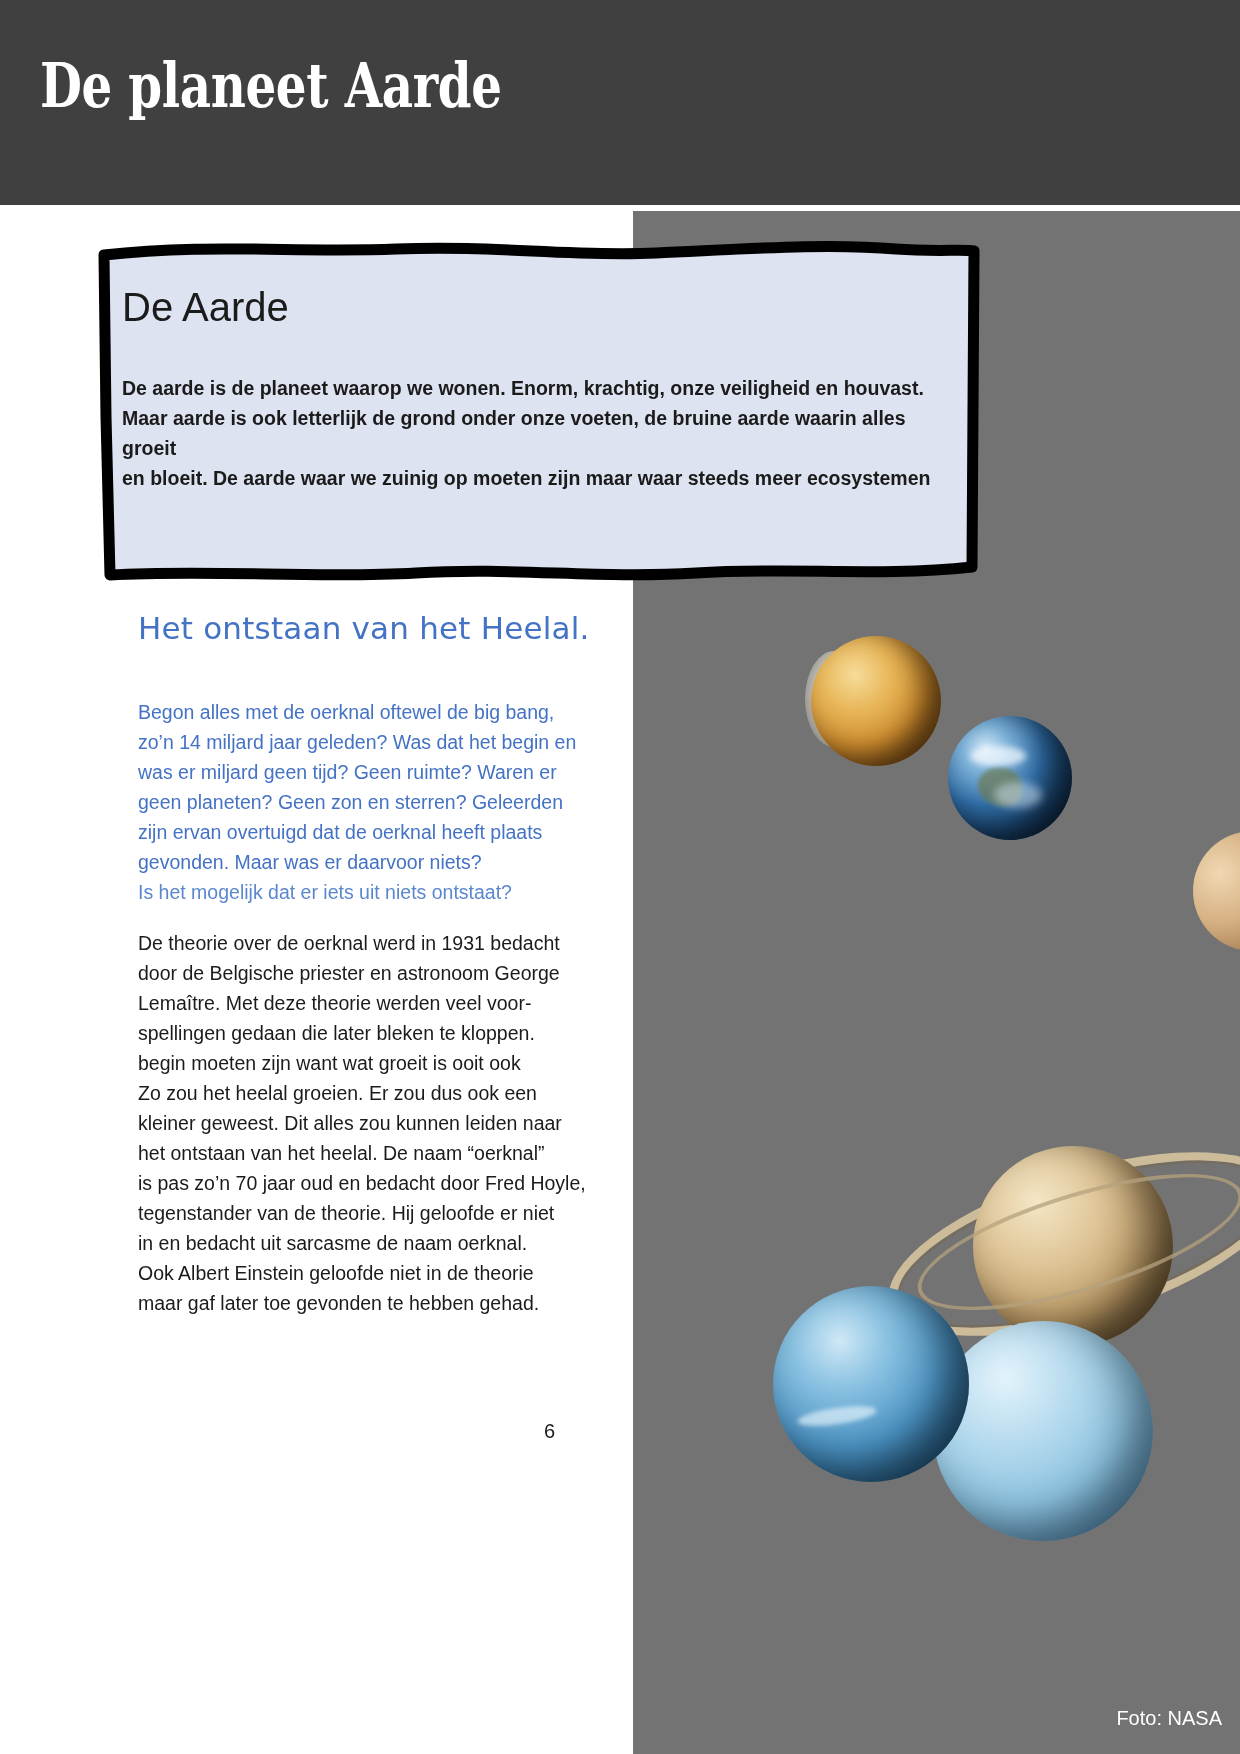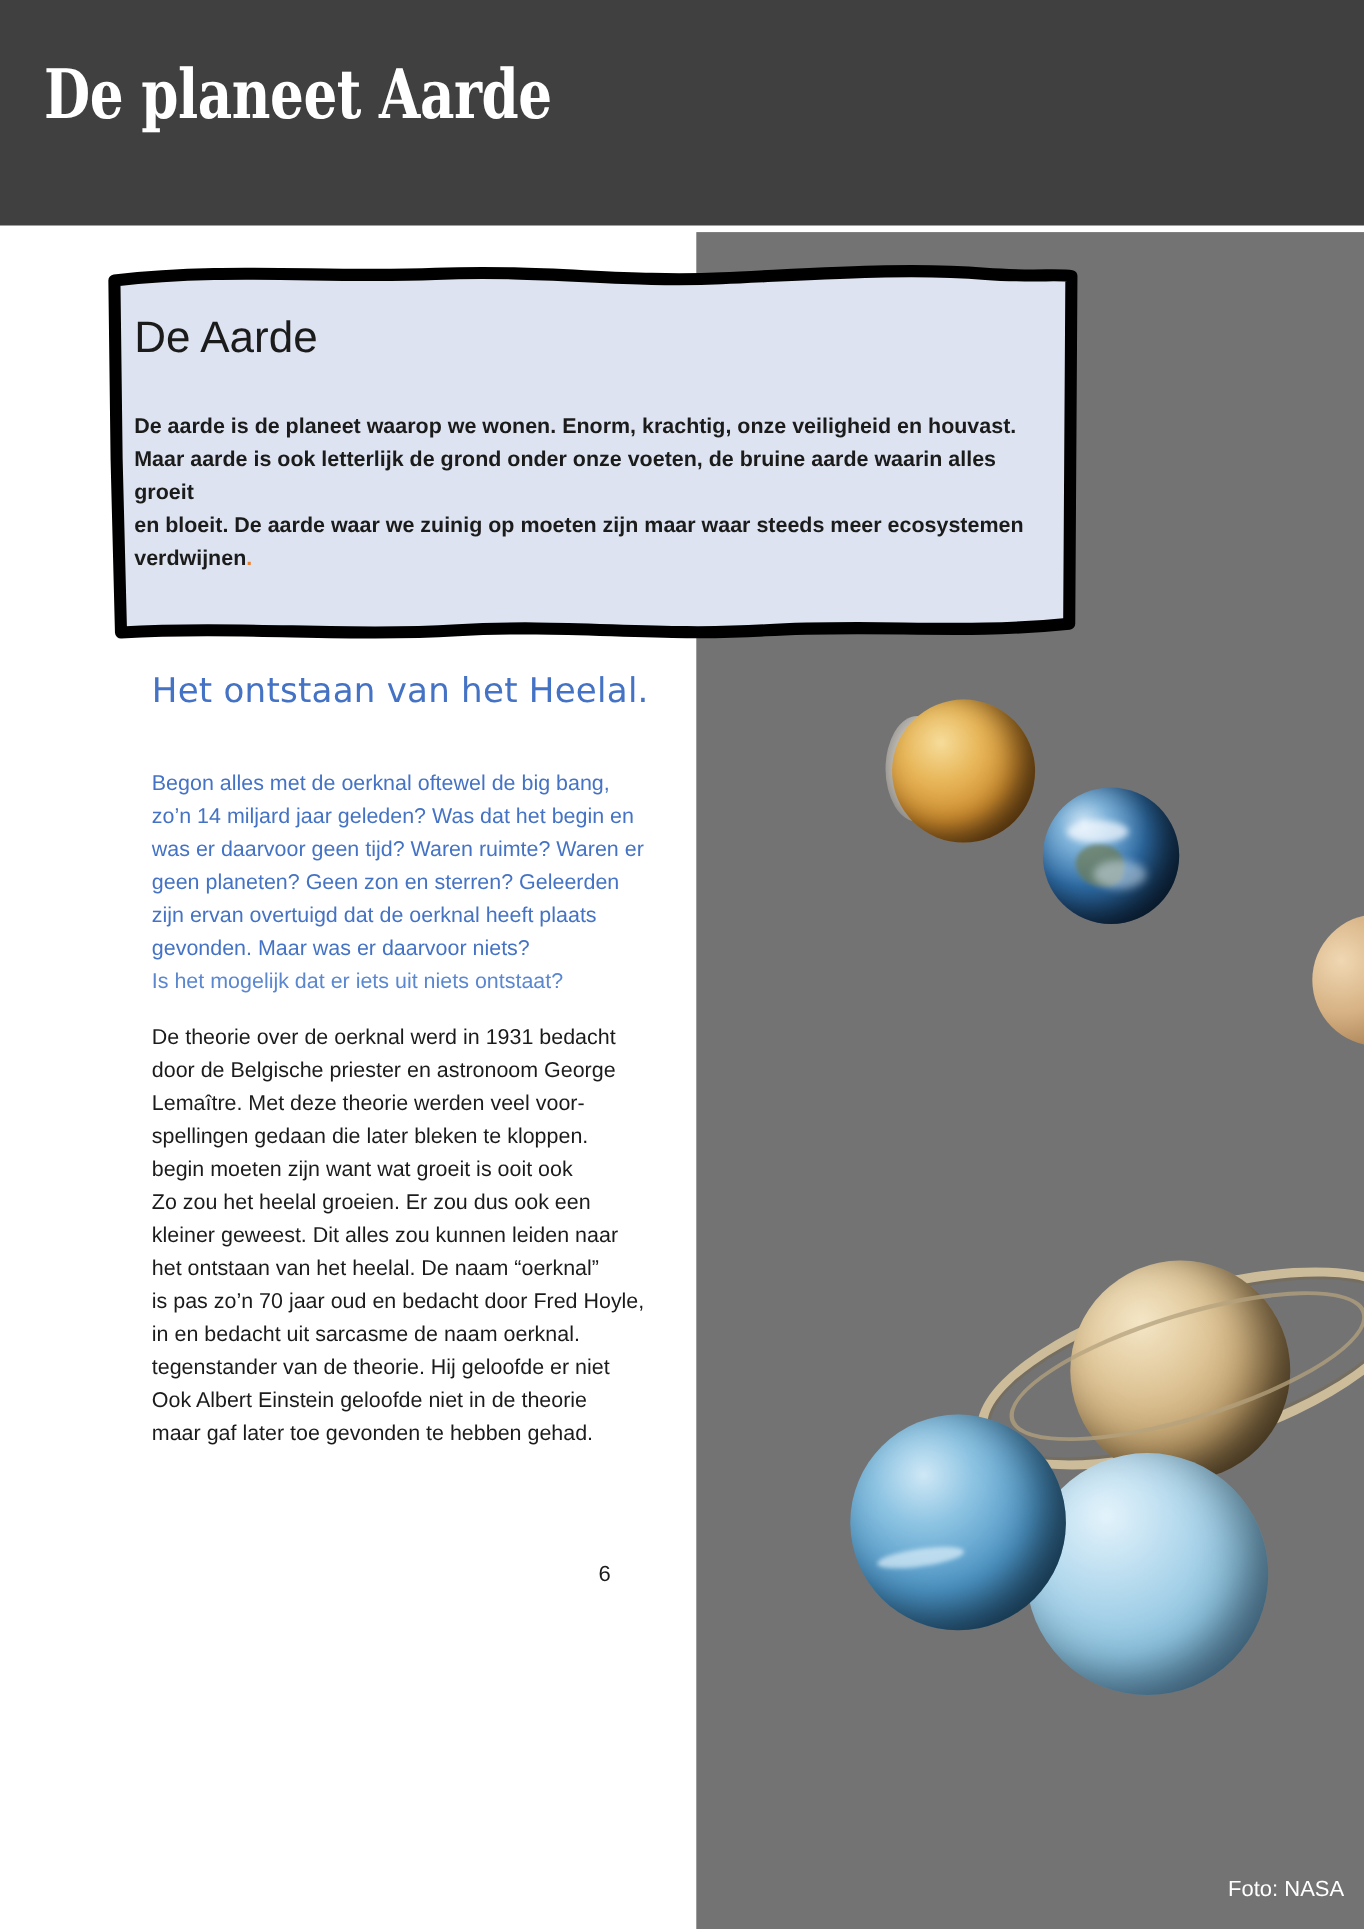--- a/index.html
+++ b/index.html
@@ -257,46 +257,45 @@
     <path d="M8,18 C110,6 200,16 300,12 C400,8 470,20 560,16 C650,12 730,6 800,12 C840,15 868,12 878,14
              L876,330 C780,340 700,330 600,336 C500,342 420,330 320,336 C220,342 120,332 14,338
              L10,180 Z" fill="#dde3f0" stroke="#000000" stroke-width="11" stroke-linejoin="round"></path>
   </svg>
   <div class="callout-content">
     <div class="callout-title">De Aarde</div>
     <div class="callout-body">
       <div>De aarde is de planeet waarop we wonen. Enorm, krachtig, onze veiligheid en houvast.</div>
       <div>Maar aarde is ook letterlijk de grond onder onze voeten, de bruine aarde waarin alles groeit</div>
       <div>en bloeit. De aarde waar we zuinig op moeten zijn maar waar steeds meer ecosystemen</div>
-      <div><span>verdwijnen</span><span class="dot-orange">.</span></div>
     </div>
   </div>
 </div>
 
 <div class="blue-heading">Het ontstaan van het Heelal.</div>
 
 <div class="blue-para">
   <div>Begon alles met de oerknal oftewel de big bang,</div>
   <div>zo’n 14 miljard jaar geleden? Was dat het begin en</div>
-  <div>was er daarvoor geen tijd? Waren ruimte? Waren er</div>
+  <div>was er miljard geen tijd? Geen ruimte? Waren er</div>
   <div>geen planeten? Geen zon en sterren? Geleerden</div>
   <div>zijn ervan overtuigd dat de oerknal heeft plaats</div>
   <div>gevonden. Maar was er daarvoor niets?</div>
   <div class="faded">Is het mogelijk dat er iets uit niets ontstaat?</div>
 </div>
 
 <div class="black-para">
   <div>De theorie over de oerknal werd in 1931 bedacht</div>
   <div>door de Belgische priester en astronoom George</div>
   <div>Lemaître. Met deze theorie werden veel voor-</div>
   <div>spellingen gedaan die later bleken te kloppen.</div>
   <div>begin moeten zijn want wat groeit is ooit ook</div>
   <div>Zo zou het heelal groeien. Er zou dus ook een</div>
   <div>kleiner geweest. Dit alles zou kunnen leiden naar</div>
   <div>het ontstaan van het heelal. De naam “oerknal”</div>
   <div>is pas zo’n 70 jaar oud en bedacht door Fred Hoyle,</div>
+  <div>tegenstander van de theorie. Hij geloofde er niet</div>
   <div>in en bedacht uit sarcasme de naam oerknal.</div>
-  <div>tegenstander van de theorie. Hij geloofde er niet</div>
   <div>Ook Albert Einstein geloofde niet in de theorie</div>
   <div>maar gaf later toe gevonden te hebben gehad.</div>
 </div>
 
 <div class="page-number">6</div>
 
 </body></html>

